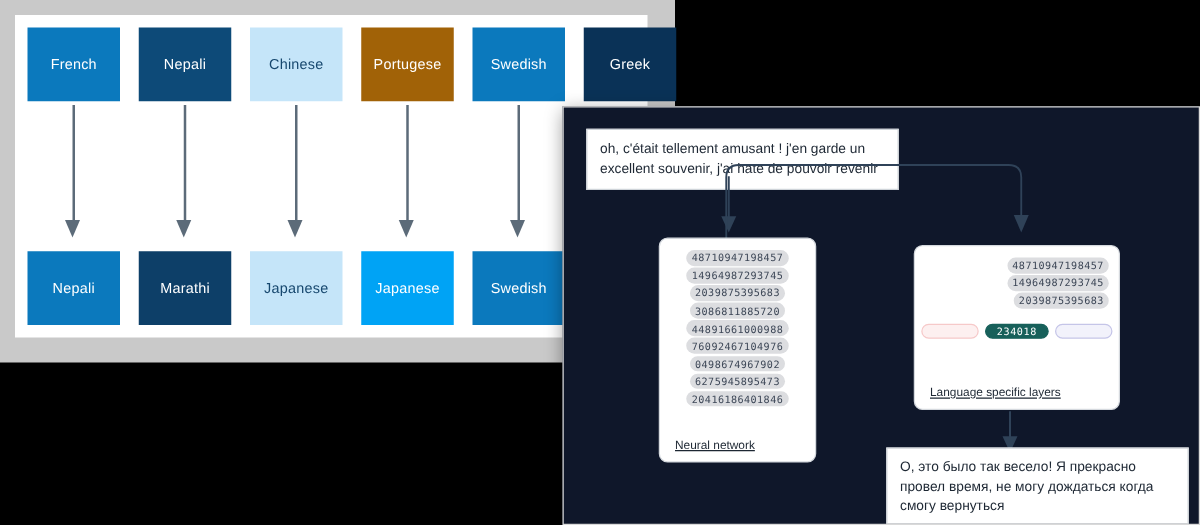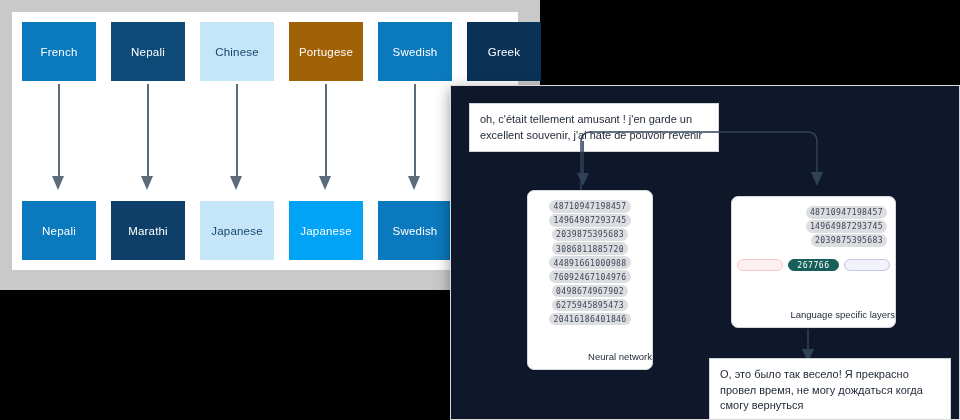--- a/index.html
+++ b/index.html
@@ -98,24 +98,25 @@
     text-align:center;
     padding:1.3px 4px;
     width:fit-content;
     white-space:nowrap;
   }
   #neural-network-card .pill-stack{padding-top:9px;}
   #language-layers-card .pill-stack{padding-top:9px;}
   #language-layers-card .pill{margin-left:auto;margin-right:8px;}
 
   .card-caption{
-    position:absolute;left:0;right:0;bottom:7px;
-    text-align:right;
+    position:absolute;left:12px;right:0;bottom:7px;
+    text-align:left;
     font-size:9.5px;
     color:#1d2733;
+    text-decoration:underline;
   }
 
   .layer-rows{position:absolute;left:5px;right:5px;top:62px;}
   .layer-row{display:flex;align-items:center;gap:5px;margin-bottom:3.5px;}
   .slot{height:12px;border-radius:7px;box-sizing:border-box;}
   .slot.pink{width:48px;background:#fdf0f0;border:1.2px solid #f6c9c9;}
   .slot.purple{width:48px;background:#f2f2fb;border:1.2px solid #c5c5e8;}
   .slot.green{
     width:52px;background:#17605a;border:1.2px solid #17605a;
     color:#ffffff;
@@ -217,21 +218,21 @@
     <div class="card" id="language-layers-card">
       <div class="pill-stack">
         <span class="pill">48710947198457</span>
         <span class="pill">14964987293745</span>
         <span class="pill">2039875395683</span>
       </div>
 
       <div class="layer-rows">
         <div class="layer-row">
           <span class="slot pink"></span>
-          <span class="slot green">267766</span>
+          <span class="slot green">234018</span>
           <span class="slot purple"></span>
         </div>
       </div>
 
       <div class="card-caption">Language specific layers</div>
     </div>
 
     <div class="speech" id="target-text-box">О, это было так весело! Я прекрасно провел время, не могу дождаться когда смогу вернуться</div>
 
   </div>

